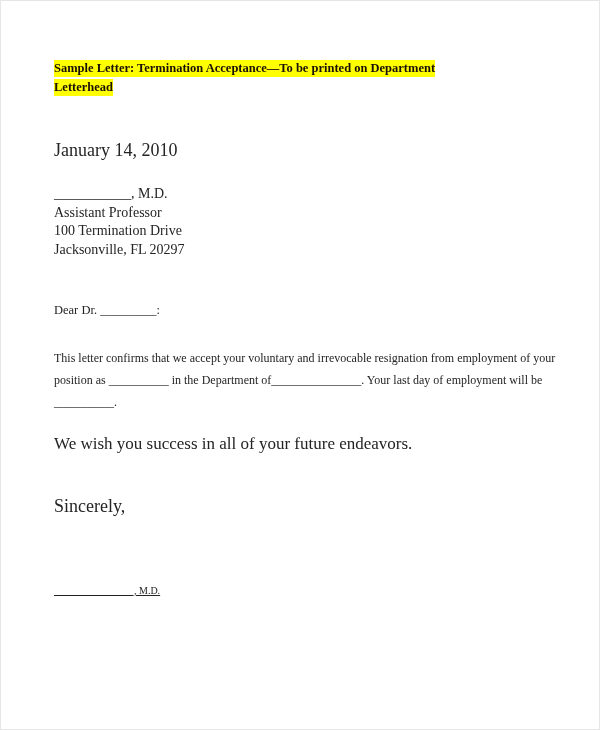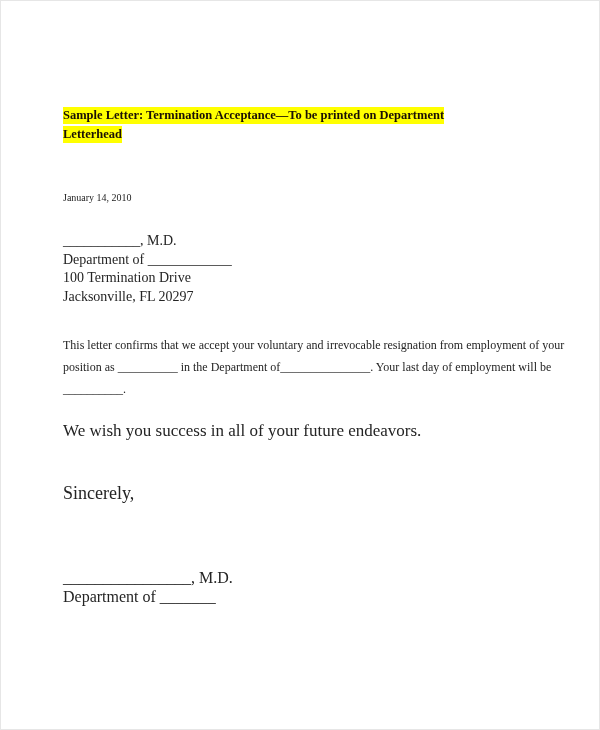--- a/index.html
+++ b/index.html
@@ -13,45 +13,44 @@
     height: 730px;
     background: #ffffff;
     box-sizing: border-box;
     border: 1px solid #e6e6e6;
     overflow: hidden;
     font-family: "Liberation Serif", "DejaVu Serif", serif;
     color: #242424;
   }
   .letter {
     position: absolute;
-    left: 62px;
+    left: 53px;
     top: 58px;
     right: 30px;
-    margin-top: 47px;
   }
 
   
   .heading {
     font-size: 12.5px;
     line-height: 19px;
     font-weight: 700;
     color: #1a1005;
     margin: 0 0 0 0;
     max-width: 410px;
   }
   .heading .hl {
     background: #ffff00;
     box-decoration-break: clone;
     -webkit-box-decoration-break: clone;
     padding: 1px 0 2px 0;
   }
 
   
   .date-line {
-    font-size: 10px;
+    font-size: 18px;
     line-height: 17px;
     margin-top: 45px;
   }
   .address-block {
     margin-top: 26px;
     font-size: 14px;
     line-height: 18.5px;
   }
   .salutation {
     margin-top: 43px;
@@ -70,50 +69,51 @@
     font-size: 17px;
     line-height: 17px;
   }
   .sign-off {
     margin-top: 46px;
     font-size: 18px;
     line-height: 17px;
   }
   .signature-block {
     margin-top: 67px;
-    font-size: 16px;
+    font-size: 10px;
     line-height: 18.5px;
+    text-decoration: underline;
   }
   .line-row { white-space: pre-wrap; }
 </style>
 </head>
 <body>
 
 <div class="page">
   <div class="letter">
 
     <div class="heading">
       <span class="hl">Sample Letter: Termination Acceptance—To be printed on Department Letterhead</span><br>
     </div>
 
     <div class="date-line">January 14, 2010</div>
 
     <div class="address-block">
       <div class="line-row">___________, M.D.</div>
-      <div class="line-row">Department of ____________</div>
+      <div class="line-row">Assistant Professor</div>
       <div class="line-row">100 Termination Drive</div>
       <div class="line-row">Jacksonville, FL 20297</div>
     </div>
 
+    <div class="salutation">Dear Dr. _________:</div>
 
     <div class="body-para">This letter confirms that we accept your voluntary and irrevocable resignation from employment of your position as __________  in the Department of_______________. Your last day of employment will be __________.</div>
 
     <div class="closing-para">We wish you success in all of your future endeavors.</div>
 
     <div class="sign-off">Sincerely,</div>
 
     <div class="signature-block">
       <div class="line-row">________________, M.D.</div>
-      <div class="line-row">Department of _______</div>
     </div>
 
   </div>
 </div>
 
 </body></html>

